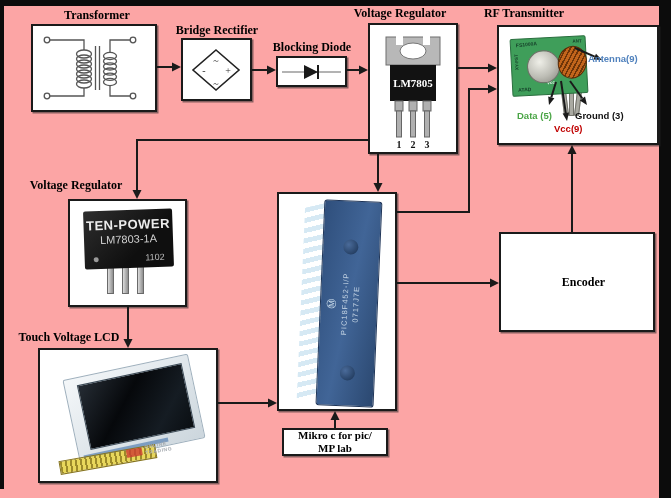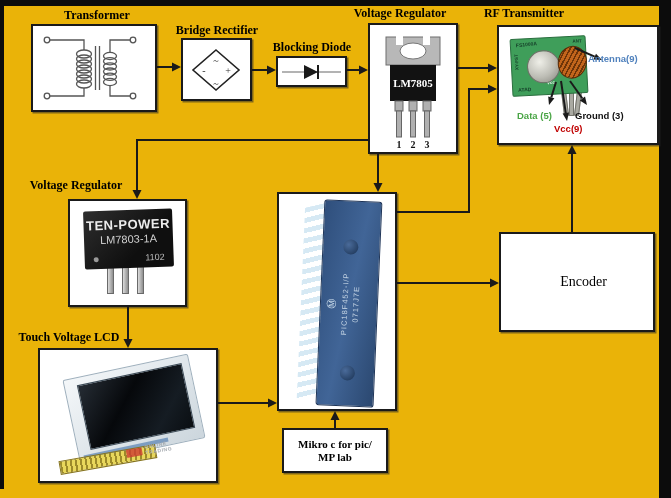--- a/index.html
+++ b/index.html
@@ -1,16 +1,16 @@
 <!DOCTYPE html>
 <html><head>
 <meta charset="utf-8">
 <style>
   html,body{margin:0;padding:0;background:#fff;}
-  .stage{position:relative;width:671px;height:498px;background:#eab308;overflow:hidden;
+  .stage{position:relative;width:671px;height:498px;background:#fca5a5;overflow:hidden;
          font-family:"Liberation Serif",serif;}
   .frame{position:absolute;background:#0c0c0c;}
   .f-top{left:0;top:0;width:671px;height:6px;}
   .f-left{left:0;top:0;width:4px;height:489px;}
   .f-right{left:659px;top:0;width:12px;height:498px;}
   .box{position:absolute;background:#fff;border:2px solid #1a1a1a;box-sizing:border-box;
        box-shadow:1.5px 1.5px 0 rgba(40,40,40,.55);}
   .lbl{position:absolute;transform:translateX(-50%);font-weight:bold;font-size:12px;
        color:#000;white-space:nowrap;line-height:13px;}
   .wires{position:absolute;left:0;top:0;pointer-events:none;}
@@ -63,21 +63,21 @@
   .lcd-screen{position:absolute;left:12px;top:7px;right:7px;bottom:11px;border:1px solid #3c4a56;
               background:linear-gradient(130deg,#252c34 0%,#06080b 40%,#151c23 75%,#0a0e12 100%);}
   .lcd-bluestrip{position:absolute;left:4px;bottom:3px;width:68%;height:4px;background:#4d79ad;opacity:.65;}
   .lcd-pinstrip{position:absolute;left:-22px;bottom:-9px;width:96px;height:12px;transform:rotate(2deg);
            background:repeating-linear-gradient(90deg,#9c8a2a 0 2px,#e8d75c 2px 5px);border:1px solid #86741e;}
   .lcd-wm{position:absolute;left:86px;top:94px;transform:rotate(-10deg);display:flex;gap:3px;align-items:center;}
   .wm-badge{width:16px;height:8px;background:rgba(204,60,50,.8);border-radius:1px;}
   .wm-text{font:600 5px "Liberation Sans",sans-serif;color:#a6abb0;letter-spacing:.6px;line-height:5.5px;}
   
   .center-lbl{position:absolute;inset:0;display:flex;align-items:center;justify-content:center;
-              font-weight:normal;font-size:14px;padding-left:13px;}
+              font-weight:bold;font-size:12px;padding-left:13px;}
   .mikro-text{position:absolute;inset:0;display:flex;flex-direction:column;align-items:center;
               justify-content:center;font-weight:bold;font-size:11px;line-height:13px;}
 </style>
 </head>
 <body>
 
 <div class="stage">
 
   <div class="frame f-top"></div>
   <div class="frame f-left"></div>
@@ -229,21 +229,21 @@
         <div>ONLINE</div>
         <div>TRADING</div>
       </div>
     </div>
   </div>
 
   <div class="box" style="left:499px;top:232px;width:156px;height:100px">
     <div class="center-lbl">Encoder</div>
   </div>
 
-  <div class="box" style="left:282px;top:428px;width:106px;height:45px">
+  <div class="box" style="left:282px;top:428px;width:106px;height:28px">
     <div class="mikro-text">
       <div>Mikro c for pic/</div>
       <div>MP lab</div>
     </div>
   </div>
 
   <svg class="wires" width="671" height="498">
     <line x1="157" y1="67" x2="173" y2="67"></line>
     <polygon points="181,67 172,62.5 172,71.5"></polygon>
     <line x1="252" y1="70" x2="268" y2="70"></line>

